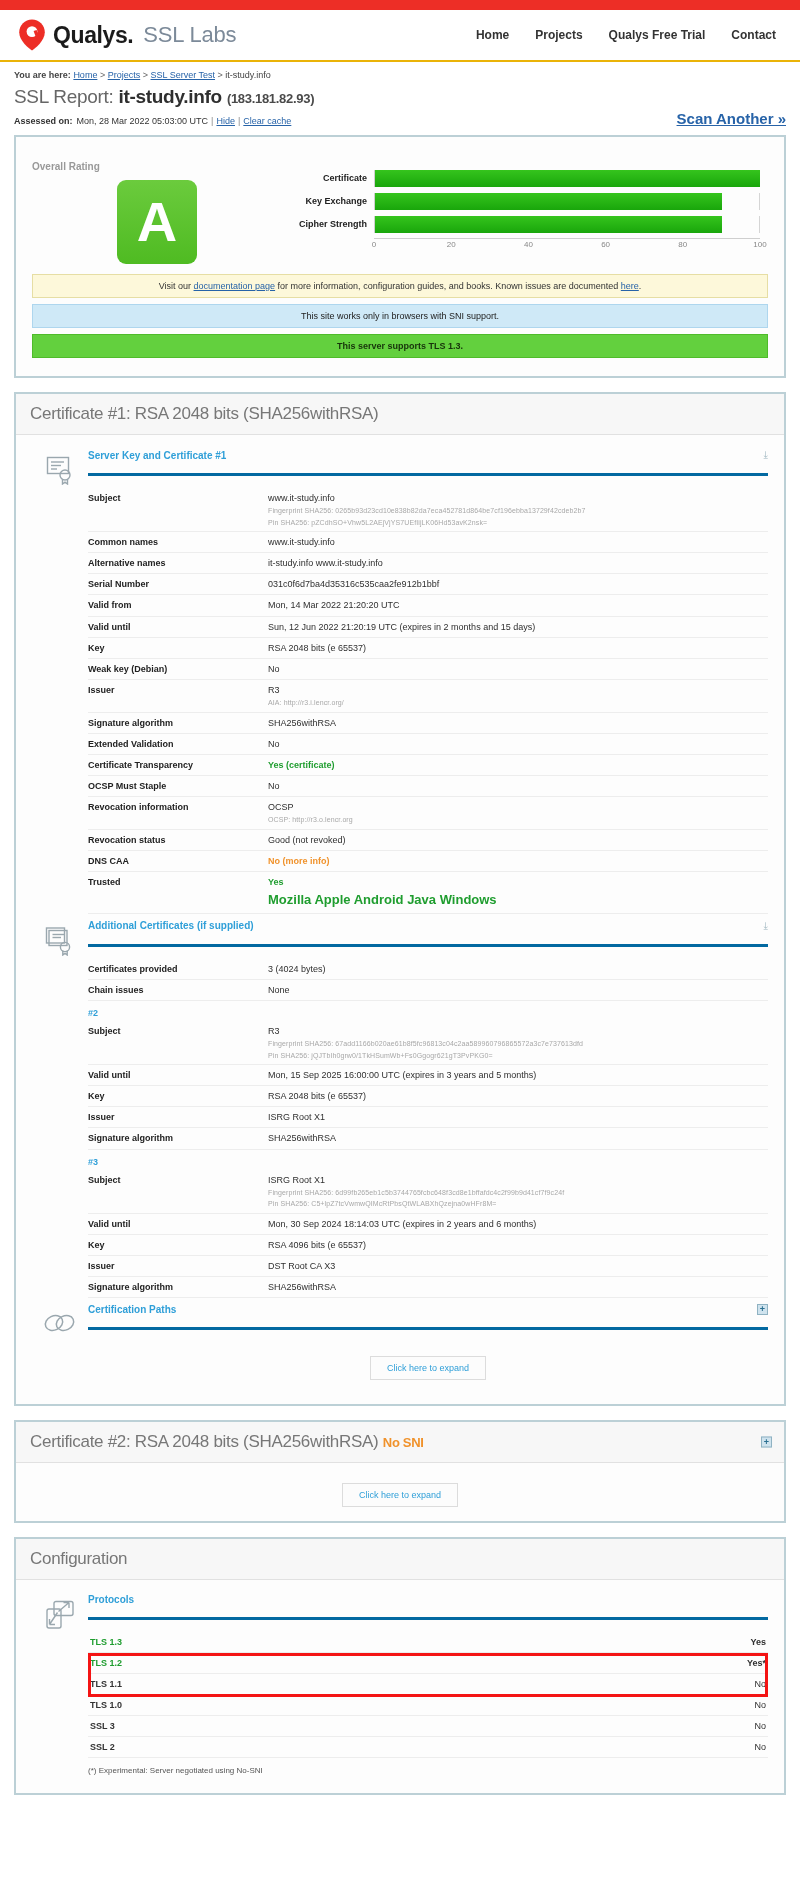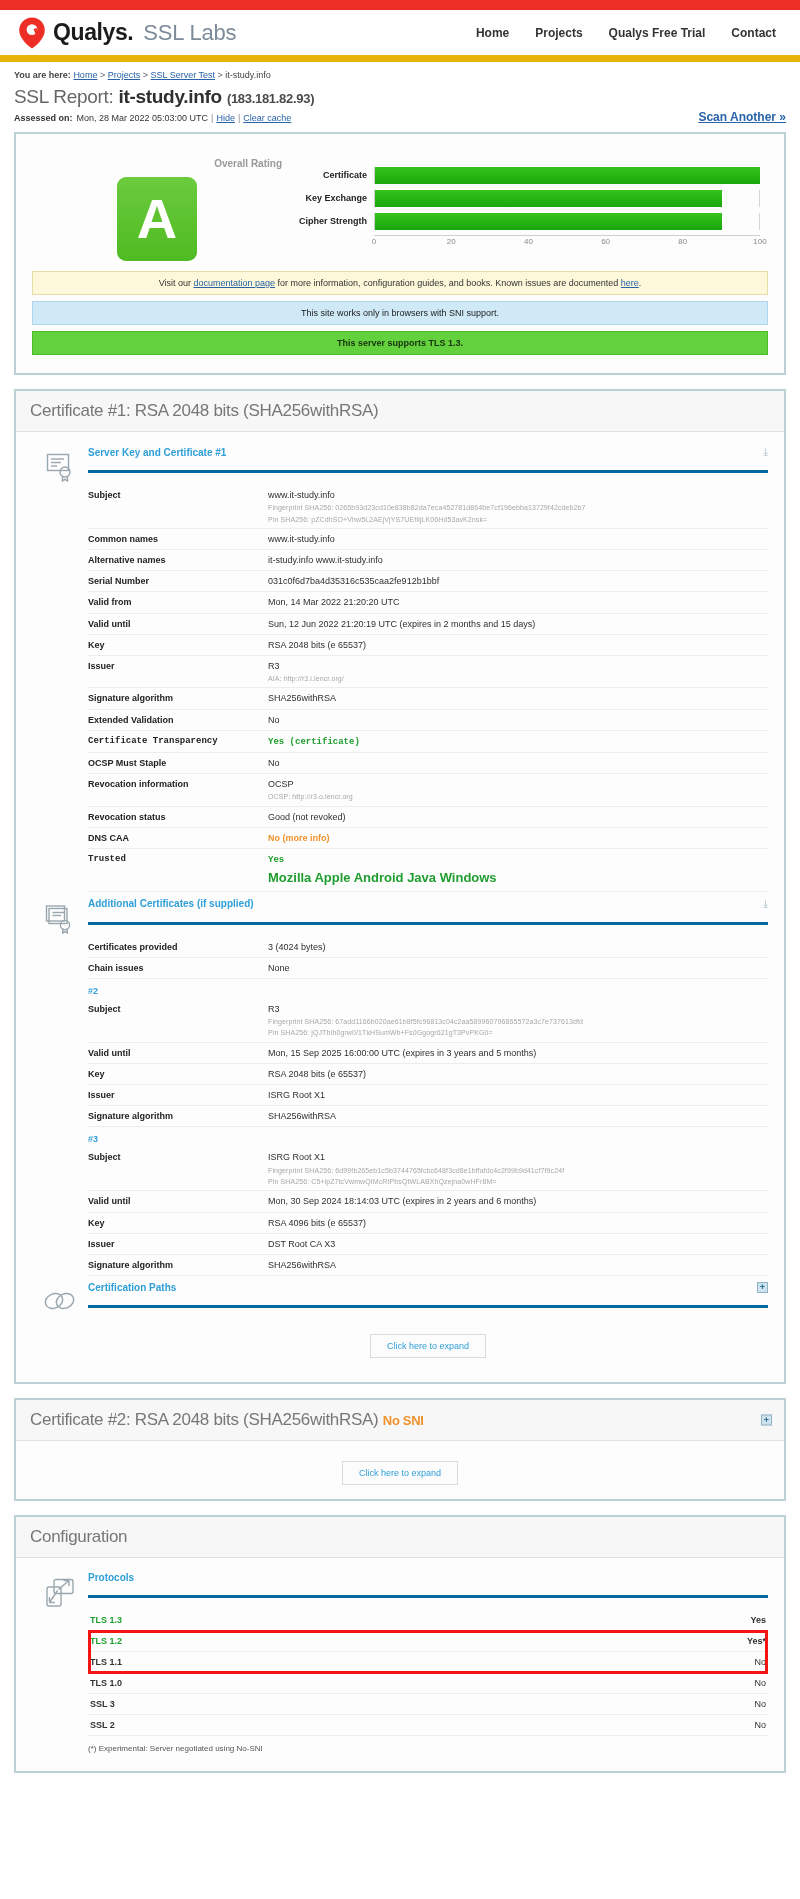--- a/index.html
+++ b/index.html
@@ -9,21 +9,21 @@
     background:#ffffff;
     font-family:"Liberation Sans", sans-serif;
     font-size:11px;
     color:#333;
     -webkit-font-smoothing:antialiased;
   }
 
   
   .topstrip { height:10px; background:#ed2e26; }
   .masthead {
-    height:52px; border-bottom:7px solid #eab308;
+    height:52px; border-bottom:2px solid #eab308;
     display:flex; align-items:center; padding:0 18px;
     background:#fff;
   }
   .brand { display:flex; align-items:center; gap:7px; }
   .qlogo { width:28px; height:32px; position:relative; flex:none; }
   .qlogo svg { display:block; }
   .brandname { font-size:23px; font-weight:bold; color:#1b1b1b; letter-spacing:-0.4px; }
   .brandsub { font-size:22px; color:#7c8a99; letter-spacing:-0.2px; margin-left:3px;}
   .topnav { margin-left:auto; display:flex; gap:26px; padding-right:6px; }
   .topnav a {
@@ -40,21 +40,21 @@
     font-size:19px; color:#666; font-weight:normal;
     margin:4px 0 2px 0; letter-spacing:-0.3px;
   }
   .pagetitle .host { color:#2f2f2f; font-weight:bold; }
   .pagetitle .ip { font-size:13px; color:#4a4a4a; font-weight:bold; }
   .assessrow { display:flex; align-items:baseline; font-size:9px; color:#333; margin-bottom:8px;}
   .assessrow .lbl { font-weight:bold; margin-right:4px; }
   .assessrow a { color:#2763a8; text-decoration:underline; }
   .assessrow .pipe { color:#888; margin:0 3px; }
   .scanother {
-    margin-left:auto; font-size:12px; font-weight:bold;
+    margin-left:auto; font-size:15px; font-weight:bold;
     color:#2763a8; text-decoration:underline;
   }
 
   
   .panel {
     border:2px solid #bcd0d6; background:#fdfdfd;
     margin:0 0 14px 0;
   }
   .panel-head {
     background:#f7f7f7; border-bottom:1px solid #e1e1e1;
@@ -69,21 +69,21 @@
 
   .expander {
     position:absolute; right:12px; top:50%; transform:translateY(-50%);
     width:11px; height:11px; border:1px solid #8fb2c2; background:#cfe3ee;
     color:#2a6f91; font-size:9px; line-height:9px; text-align:center;
     font-weight:bold; cursor:pointer;
   }
 
   
   .summary-top { display:flex; align-items:flex-start; padding:6px 0 10px 0; }
-  .rating-col { width:250px; text-align:right; padding-top:4px;}
+  .rating-col { width:250px; text-align:left; padding-top:4px;}
   .rating-label { font-size:10px; font-weight:bold; color:#999; margin-bottom:8px; }
   .grade {
     width:80px; height:84px; margin:0 auto; border-radius:9px;
     background:linear-gradient(#6bcb3d,#4fbb22);
     color:#fff; font-size:56px; font-weight:bold;
     display:flex; align-items:center; justify-content:center;
     line-height:1;
   }
   .chart-col { flex:1; padding-top:12px; padding-right:8px; }
   .bar-row { display:flex; align-items:center; height:18px; margin-bottom:5px; }
@@ -139,21 +139,21 @@
 
   
   table.kv { width:100%; border-collapse:collapse; table-layout:fixed; }
   table.kv td {
     padding:4px 4px 4px 0; font-size:9px; vertical-align:top;
     border-bottom:1px solid #ededed; line-height:1.35;
   }
   table.kv td.k { width:180px; font-weight:bold; color:#222; }
   table.kv td.v { color:#2f2f2f; word-break:break-all; }
   .fp { color:#a8a8a8; font-size:7px; display:block; margin-top:2px; letter-spacing:0.1px;}
-  .green { color:#1f9d2f; font-weight:bold;font-family:Liberation Mono, monospace; }
+  .green { color:#1f9d2f; font-weight:bold; }
   .orange { color:#f0922b; font-weight:bold; }
   .trustlist { font-size:13px; color:#1f9d2f; font-weight:bold; margin-top:3px; display:block;}
   .subhdr { font-size:9px; font-weight:bold; color:#2f9fd8; padding:7px 0 3px 0; display:block; }
 
   .expand-btn-row { text-align:center; padding:14px 0 6px 0; }
   .expand-btn {
     display:inline-block; border:1px solid #dcdcdc; background:#fcfcfc;
     color:#2f9fd8; font-size:9px; padding:6px 16px; cursor:pointer;
   }
 
@@ -318,20 +318,24 @@
                 </tr>
                 <tr>
                   <td class="k">Valid until</td>
                   <td class="v"><span>Sun, 12 Jun 2022 21:20:19 UTC (expires in 2 months and 15 days)</span></td>
                 </tr>
                 <tr>
                   <td class="k">Key</td>
                   <td class="v"><span>RSA 2048 bits (e 65537)</span></td>
                 </tr>
                 <tr>
+                  <td class="k">Weak key (Debian)</td>
+                  <td class="v"><span>No</span></td>
+                </tr>
+                <tr>
                   <td class="k">Issuer</td>
                   <td class="v"><span>R3</span><span class="fp">AIA: http://r3.i.lencr.org/</span></td>
                 </tr>
                 <tr>
                   <td class="k">Signature algorithm</td>
                   <td class="v"><span>SHA256withRSA</span></td>
                 </tr>
                 <tr>
                   <td class="k">Extended Validation</td>
                   <td class="v"><span>No</span></td>

